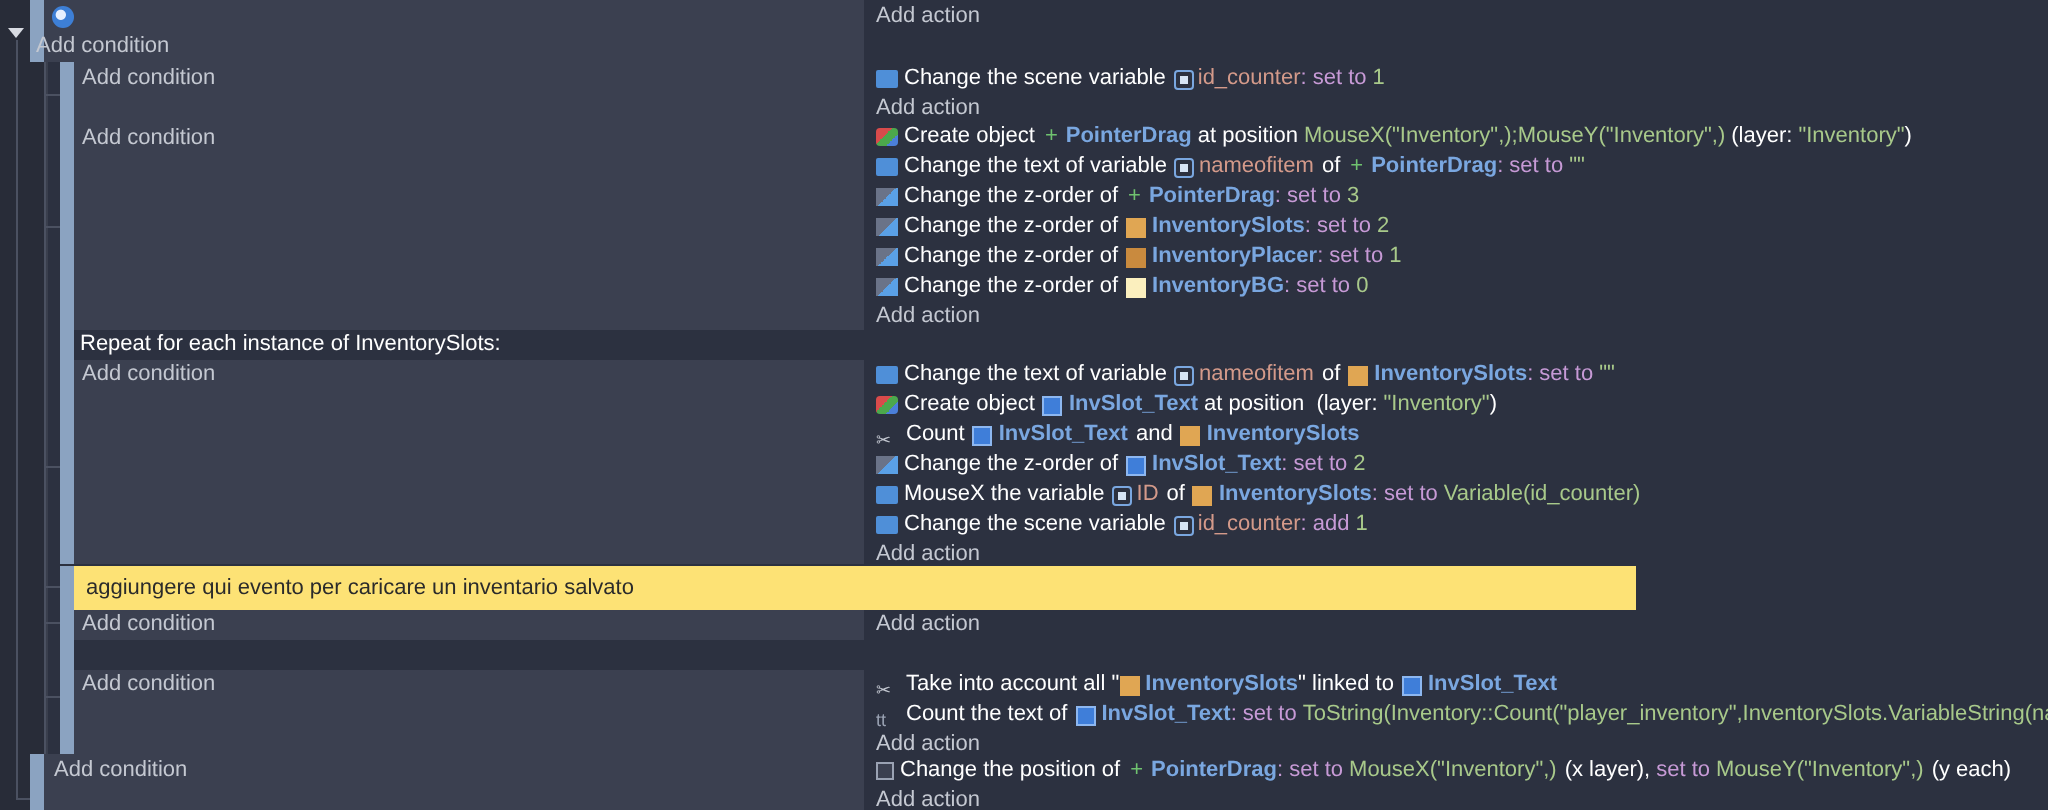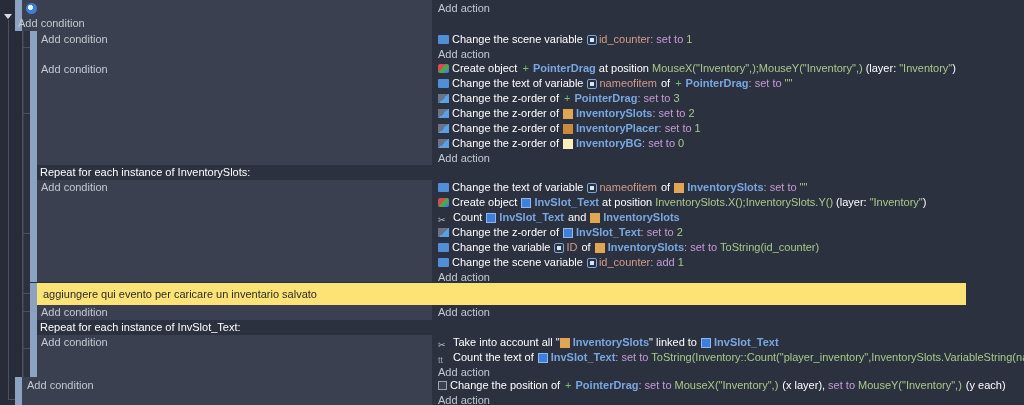--- a/index.html
+++ b/index.html
@@ -171,21 +171,20 @@
       <span class="obj">InventorySlots</span>
       <span class="op" style="margin-left:0">: set to</span>
       <span class="val">""</span>
     </div>
     <div class="row">
       <span class="ic ic-create"></span>
       <span>Create object</span>
       <span class="sw sw-txt"></span>
       <span class="obj">InvSlot_Text</span>
       <span style="margin:0 3px">at position</span>
-      <span class="val">InventorySlots.X();InventorySlots.Y()</span>
       <span style="margin-left:3px">(layer:</span>
       <span class="val" style="margin-left:3px">"Inventory"</span>
       <span>)</span>
     </div>
     <div class="row">
       <span class="ic ic-link">✂</span>
       <span>Count</span>
       <span class="sw sw-txt"></span>
       <span class="obj">InvSlot_Text</span>
       <span style="margin-left:4px">and</span>
@@ -195,59 +194,58 @@
     <div class="row">
       <span class="ic ic-zorder"></span>
       <span>Change the z-order of</span>
       <span class="sw sw-txt"></span>
       <span class="obj">InvSlot_Text</span>
       <span class="op" style="margin-left:0">: set to</span>
       <span class="num">2</span>
     </div>
     <div class="row">
       <span class="ic ic-var"></span>
-      <span>Change the variable</span>
+      <span>MouseX the variable</span>
       <span class="vicon"></span>
       <span class="var">ID</span>
       <span style="margin-left:4px">of</span>
       <span class="sw sw-slots"></span>
       <span class="obj">InventorySlots</span>
       <span class="op" style="margin-left:0">: set to</span>
-      <span class="val">ToString(id_counter)</span>
+      <span class="val">Variable(id_counter)</span>
     </div>
     <div class="row">
       <span class="ic ic-var"></span>
       <span>Change the scene variable</span>
       <span class="vicon"></span>
       <span class="var">id_counter</span>
       <span class="op" style="margin-left:0">: add</span>
       <span class="num">1</span>
     </div>
     <div class="row muted">Add action</div>
   </div>
 </div>
 
 <div class="event" style="left:30px;top:283px;width:994px;height:22px;">
   <div class="bar" style="left:0;"></div>
-  <div class="comment" style="left:7px;top:0;width:929px;">aggiungere qui evento per caricare un inventario salvato</div>
+  <div class="comment" style="left:7px;top:0;width:781px;">aggiungere qui evento per caricare un inventario salvato</div>
 </div>
 
 <div class="event" style="left:30px;top:305px;width:994px;height:15px;">
   <div class="bar" style="left:0;"></div>
   <div class="cond" style="left:7px;width:397px;padding:0 0 0 4px;">
     <div class="row muted">Add condition</div>
   </div>
   <div class="acts" style="left:406px;width:588px;padding:0 0 0 2px;">
     <div class="row muted">Add action</div>
   </div>
 </div>
 
 <div class="event" style="left:30px;top:320px;width:994px;height:57px;">
   <div class="bar" style="left:0;"></div>
-  <div class="header" style="left:7px;top:0;width:987px;">Repeat for each instance of InvSlot_Text:</div>
   <div class="cond" style="left:7px;top:15px;width:397px;padding:0 0 0 4px;">
     <div class="row muted">Add condition</div>
   </div>
   <div class="acts" style="left:406px;top:15px;width:588px;padding:0 0 0 2px;">
     <div class="row">
       <span class="ic ic-link">✂</span>
       <span>Take into account all "</span>
       <span class="sw sw-slots" style="margin-left:0"></span>
       <span class="obj">InventorySlots</span>
       <span>" linked to</span>

